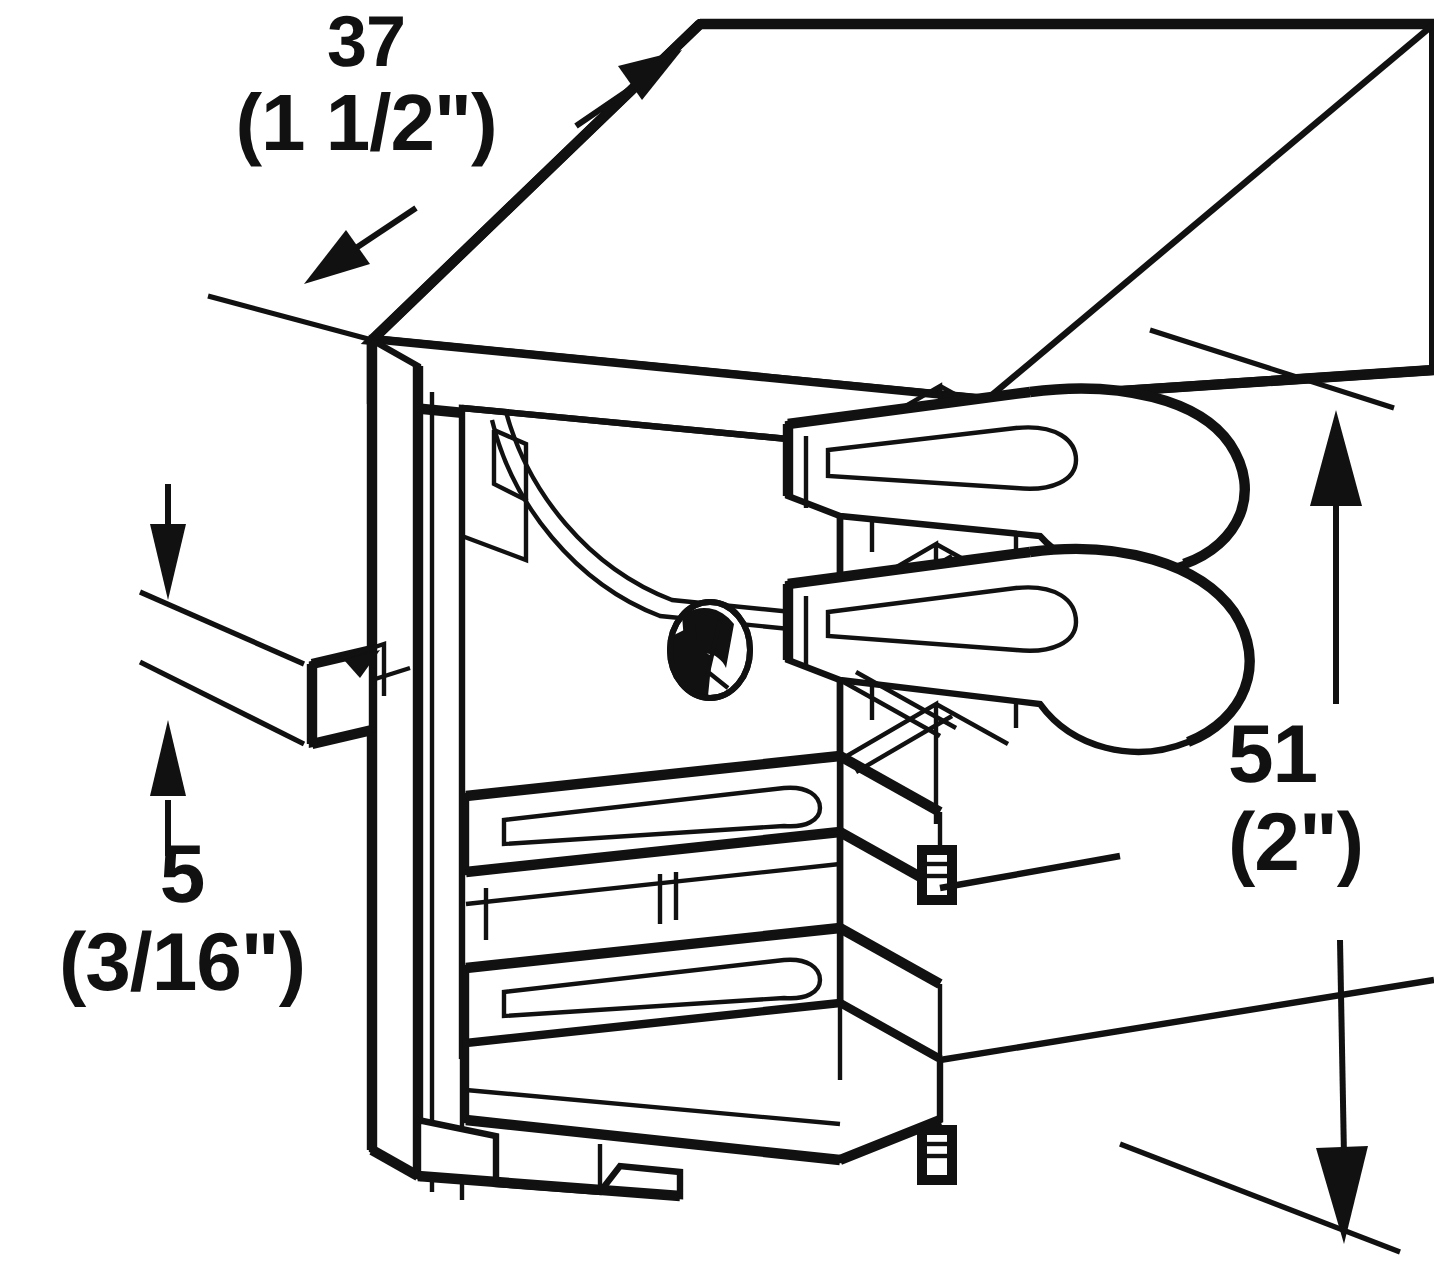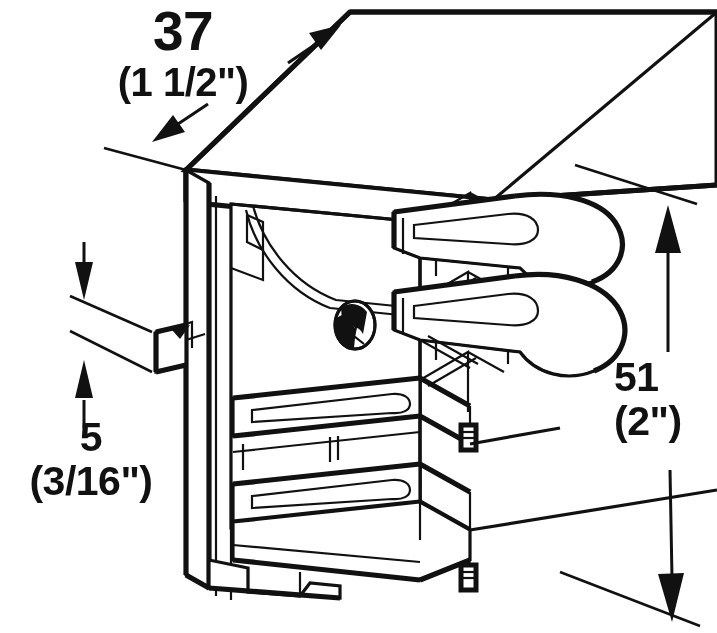--- a/index.html
+++ b/index.html
@@ -40,21 +40,21 @@
   .dim-label .ln {
     display: block;
   }
   #label-width {
     left: 78px;
     top: 2px;
     font-size: 40px;
     text-align: center;
     width: 210px;
   }
-  #label-width .ln1 { font-size: 55px; }
+  #label-width .ln1 { font-size: 36px; }
   #label-width .ln2 { font-size: 40px; }
   #label-height {
     left: 614px;
     top: 355px;
     font-size: 41px;
     text-align: left;
     width: 110px;
   }
   #label-thickness {
     left: 0px;

